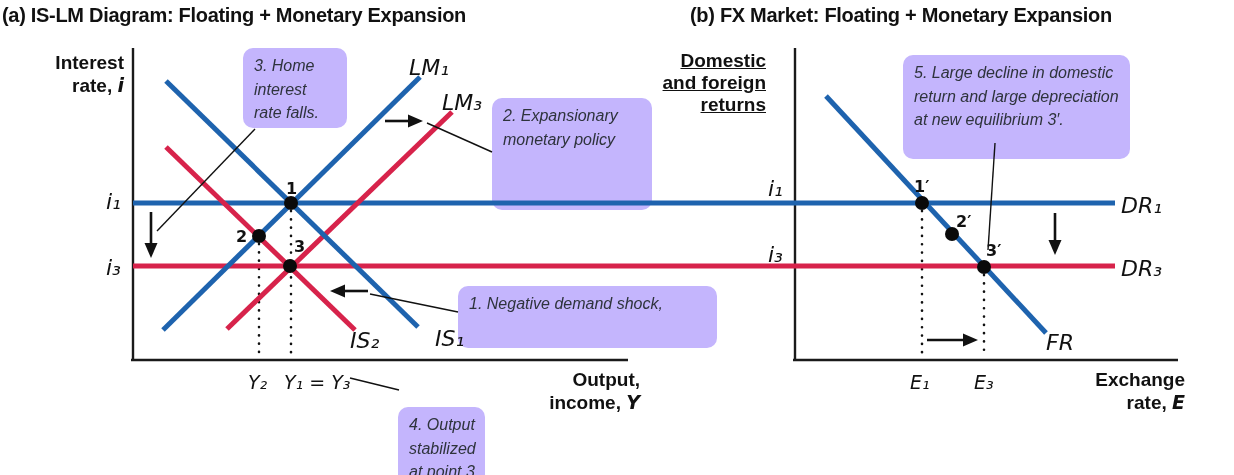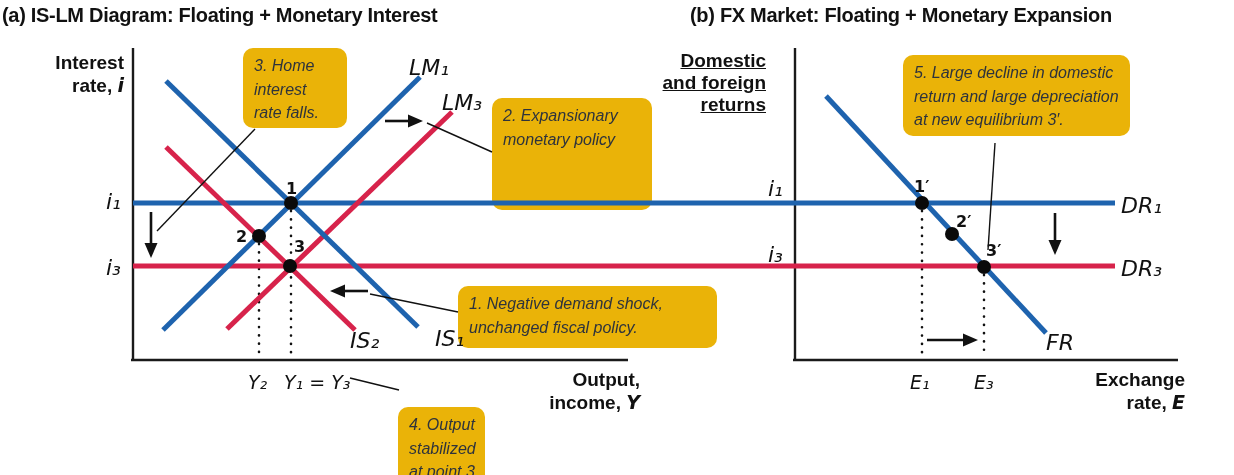--- a/index.html
+++ b/index.html
@@ -9,48 +9,47 @@
   }
   svg.layer{position:absolute;left:0;top:0;z-index:2;}
   .lbl{position:absolute;white-space:nowrap;color:#111;z-index:3;}
   .title{font-size:20px;font-weight:bold;letter-spacing:-0.3px;color:#111;}
   .axis-label{font-size:19px;font-weight:bold;line-height:22px;text-align:right;color:#111;}
   .var{font-style:italic;font-family:"DejaVu Sans",sans-serif;}
   .curve-label{font-family:"DejaVu Sans",sans-serif;font-style:italic;font-size:22px;color:#111;}
   .tick-label{font-family:"DejaVu Sans",sans-serif;font-style:italic;font-size:19px;color:#111;}
   .pt-label{font-family:"DejaVu Sans",sans-serif;font-size:16px;font-weight:600;color:#111;}
   .note{
-    position:absolute;background:#eab308;border-radius:10px;z-index:1;
+    position:absolute;background:#c4b5fd;border-radius:10px;z-index:1;
     font-style:italic;font-size:16px;line-height:23.5px;color:#2e333c;
     padding:6px 11px;box-sizing:border-box;
   }
   .note div{white-space:nowrap;}
   .n1{left:458px;top:286px;width:259px;height:62px;}
   .n2{left:492px;top:98px;width:160px;height:112px;}
   .n3{left:243px;top:48px;width:104px;height:80px;}
   .n4{left:398px;top:375px;width:87px;height:88px;margin-top:32px;}
-  .n5{left:903px;top:55px;width:227px;height:81px;}
+  .n5{left:903px;top:55px;width:227px;height:104px;}
 </style>
 </head>
 <body>
 
 <div class="canvas">
 
   <div class="note n3">
     <div>3. Home</div>
     <div>interest</div>
     <div>rate falls.</div>
   </div>
   <div class="note n2">
     <div>2. Expansionary</div>
     <div>monetary policy</div>
   </div>
   <div class="note n1">
     <div>1. Negative demand shock,</div>
-    <div>unchanged fiscal policy.</div>
   </div>
   <div class="note n4">
     <div>4. Output</div>
     <div>stabilized</div>
     <div>at point 3.</div>
   </div>
   <div class="note n5">
     <div>5. Large decline in domestic</div>
     <div>return and large depreciation</div>
     <div>at new equilibrium 3′.</div>
@@ -102,21 +101,21 @@
     <g fill="#0a0a0a">
       <circle cx="291" cy="203" r="7"></circle>
       <circle cx="259" cy="236" r="7"></circle>
       <circle cx="290" cy="266" r="7"></circle>
       <circle cx="922" cy="203" r="7"></circle>
       <circle cx="952" cy="234" r="7"></circle>
       <circle cx="984" cy="267" r="7"></circle>
     </g>
   </svg>
 
-  <div class="lbl title" style="left:2px;top:4px;">(a) IS-LM Diagram: Floating + Monetary Interest</div>
+  <div class="lbl title" style="left:2px;top:4px;">(a) IS-LM Diagram: Floating + Monetary Expansion</div>
   <div class="lbl title" style="left:690px;top:4px;">(b) FX Market: Floating + Monetary Expansion</div>
 
   <div class="lbl axis-label" style="right:1110px;top:52px;">
     <div><span>Interest</span></div>
     <div><span>rate, </span><span class="var">i</span></div>
   </div>
   <div class="lbl axis-label" style="right:594px;top:369px;">
     <div><span>Output,</span></div>
     <div><span>income, </span><span class="var">Y</span></div>
   </div>

